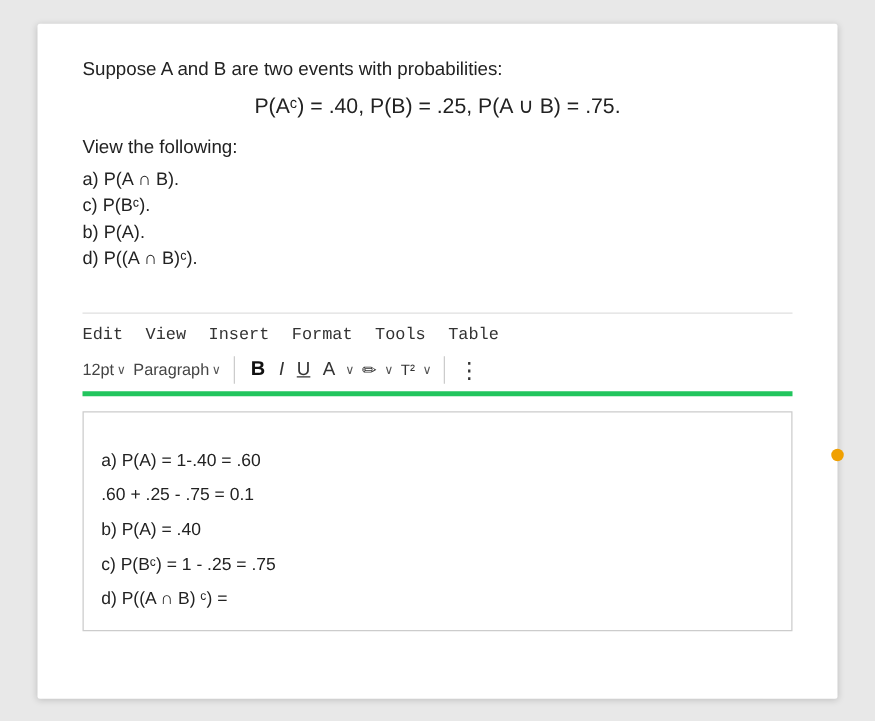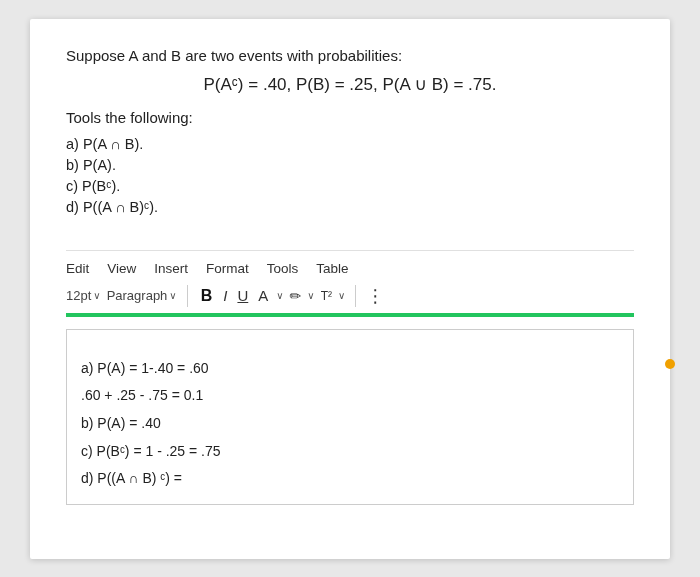--- a/index.html
+++ b/index.html
@@ -49,21 +49,21 @@
       color: #222;
       margin-bottom: 5px;
       font-family: Arial, sans-serif;
     }
     .editor-toolbar {
       display: flex;
       align-items: center;
       gap: 18px;
       font-size: 13.5px;
       color: #333;
-      font-family: Liberation Sans, sans-serif;
+      font-family: Liberation Mono, monospace;
       margin-bottom: 4px;
       padding-top: 10px;
       border-top: 1px solid #e0e0e0;
     }
     .editor-toolbar span {
       cursor: pointer;
     }
     .format-bar {
       display: flex;
       align-items: center;
@@ -173,25 +173,25 @@
       right: -5px;
       top: 340px;
     }
   </style>
 </head>
 <body>
 
 <div class="page">
   <p class="intro-text">Suppose A and B are two events with probabilities:</p>
   <div class="formula-line">P(Aᶜ) = .40,  P(B) = .25,  P(A ∪ B) = .75.</div>
-  <p class="find-text">Tools the following:</p>
+  <p class="find-text">View the following:</p>
   <ul class="question-list">
     <li>a) P(A ∩ B).</li>
+    <li>c) P(Bᶜ).</li>
     <li>b) P(A).</li>
-    <li>c) P(Bᶜ).</li>
     <li>d) P((A ∩ B)ᶜ).</li>
   </ul>
 
   <div class="editor-toolbar">
     <span>Edit</span>
     <span>View</span>
     <span>Insert</span>
     <span>Format</span>
     <span>Tools</span>
     <span>Table</span>

